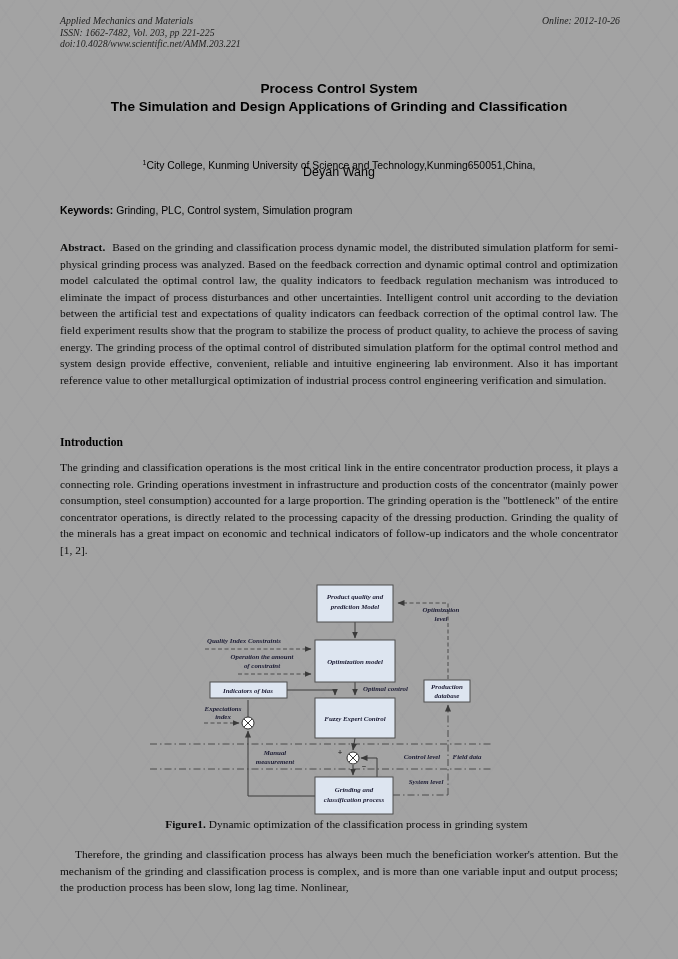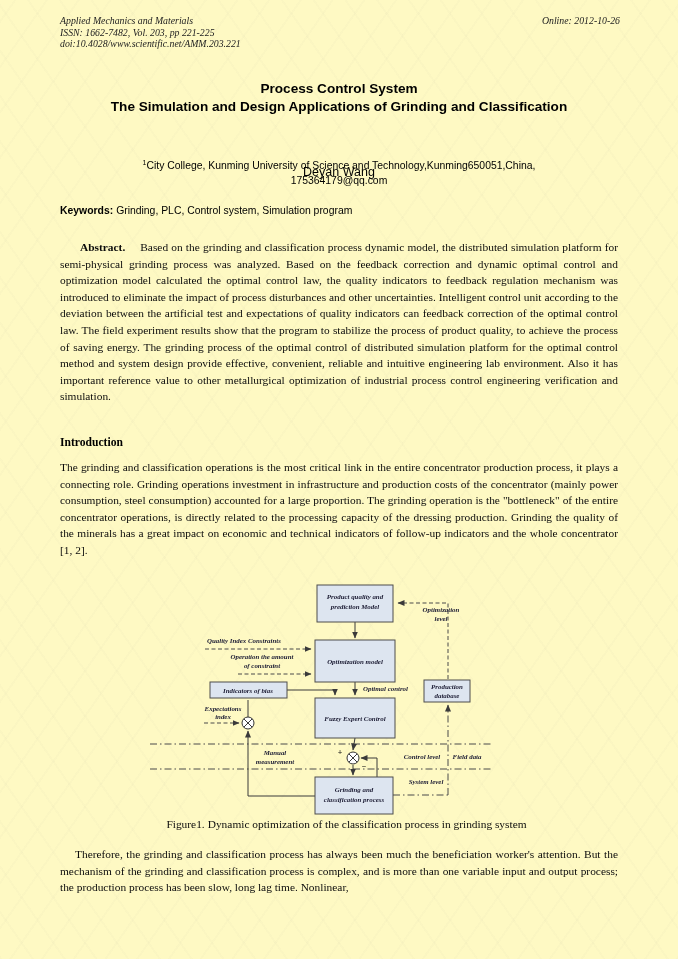--- a/index.html
+++ b/index.html
@@ -1,20 +1,20 @@
 <!DOCTYPE html>
 <html><head>
 <meta charset="utf-8">
 <style>
   html,body{margin:0;padding:0;background:#888;}
   .page{
     position:relative;
     width:678px;height:959px;
     margin:0 auto;
-    background:#fef9c3;
+    background:#a3a3a3;
     overflow:hidden;
     font-family:"Liberation Serif","DejaVu Serif",serif;
     color:#111;
   }
   
   .page::before{
     content:"";position:absolute;inset:0;pointer-events:none;
     background:
       repeating-linear-gradient(55deg, rgba(40,40,80,0.014) 0 2px, transparent 2px 26px),
       repeating-linear-gradient(-55deg, rgba(40,40,80,0.014) 0 2px, transparent 2px 26px);
@@ -46,32 +46,32 @@
   .keywords{
     left:60px;top:205px;width:558px;
     font-family:"Liberation Sans","DejaVu Sans",sans-serif;
     font-size:10.4px;color:#000;
   }
   .keywords .lbl{font-weight:bold;padding-right:3px;text-align:right;}
   .body-par{
     left:60px;top:0;width:558px;
     font-size:11.4px;line-height:16.6px;text-align:justify;color:#0b0b0b;
   }
-  .body-par .lbl{font-weight:bold;padding-right:15px;margin-left:20px;}
+  .body-par .lbl{font-weight:bold;padding-right:7px;}
   .abstract{top:239px;}
   .intro-h{
     left:60px;top:436px;width:558px;
     font-weight:bold;font-size:11.6px;color:#000;
   }
   .intro{top:459px;}
   .caption{
     left:40px;top:818px;width:598px;text-align:center;
     font-size:11.4px;color:#0b0b0b;
   }
-  .caption .lbl{font-weight:normal;padding-right:3px;margin-left:15px;}
+  .caption .lbl{font-weight:bold;padding-right:3px;margin-left:15px;}
   .closing{top:846px;}
   .closing p{margin:0;text-indent:15px;}
   
   .diagram{left:0;top:578px;}
   .diagram text{
     font-family:"Liberation Serif","DejaVu Serif",serif;
     font-style:italic;font-weight:bold;
     font-size:6.9px;fill:#1b1b33;
   }
   .diagram .sign{font-style:normal;font-size:8px;fill:#111;}
@@ -97,21 +97,20 @@
 
   <div class="abs title">
     <div>Process Control System</div>
     <div>The Simulation and Design Applications of Grinding and Classification</div>
   </div>
 
   <div class="abs author">Deyan Wang</div>
 
   <div class="abs affil">
     <div><sup>1</sup><span>City College, Kunming University of Science and Technology,Kunming650051,China,</span></div>
-    <div>175364179@qq.com</div>
   </div>
 
   <div class="abs keywords">
     <span class="lbl">Keywords:</span><span>Grinding, PLC, Control system, Simulation program</span>
   </div>
 
   <div class="abs body-par abstract">
     <span class="lbl">Abstract.</span><span>Based on the grinding and classification process dynamic model, the distributed simulation platform for semi-physical grinding process was analyzed. Based on the feedback correction and dynamic optimal control and optimization model calculated the optimal control law, the quality indicators to feedback regulation mechanism was introduced to eliminate the impact of process disturbances and other uncertainties. Intelligent control unit according to the deviation between the artificial test and expectations of quality indicators can feedback correction of the optimal control law. The field experiment results show that the program to stabilize the process of product quality, to achieve the process of saving energy. The grinding process of the optimal control of distributed simulation platform for the optimal control method and system design provide effective, convenient, reliable and intuitive engineering lab environment. Also it has important reference value to other metallurgical optimization of industrial process control engineering verification and simulation.</span>
   </div>
 

